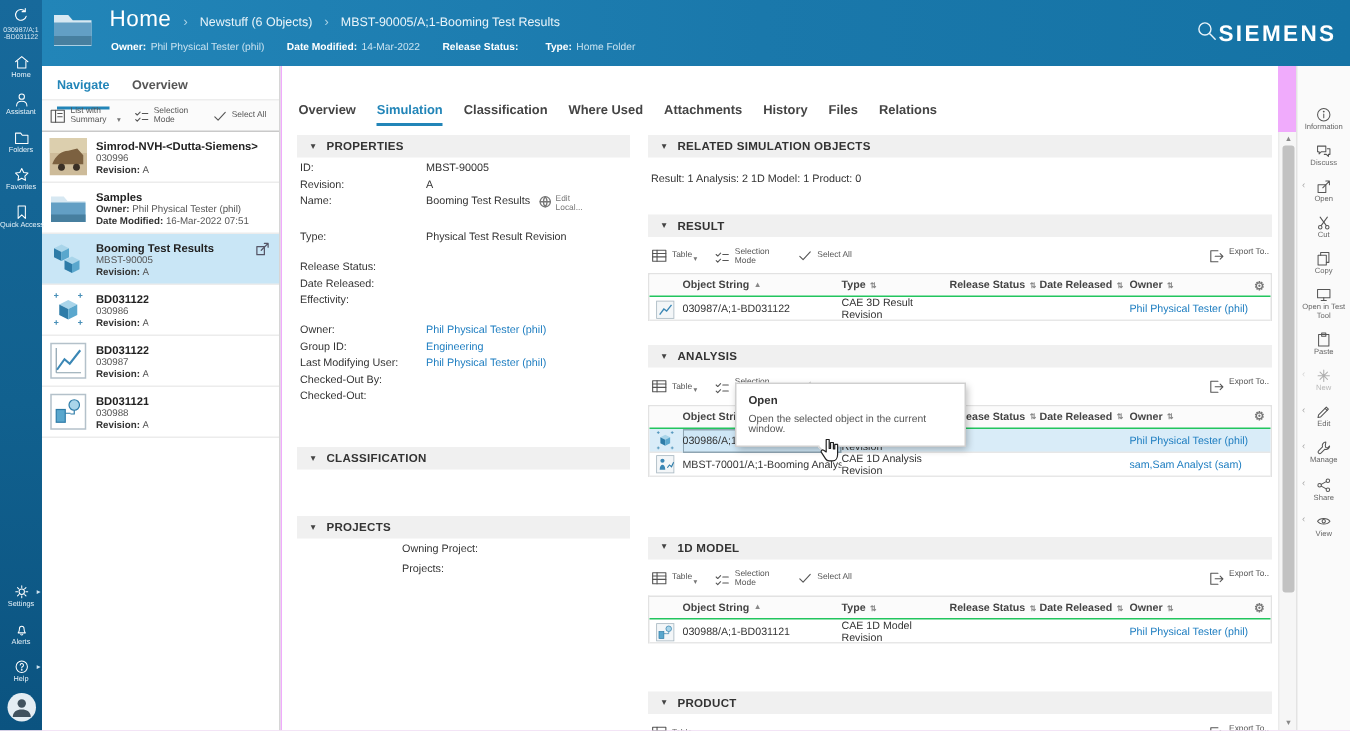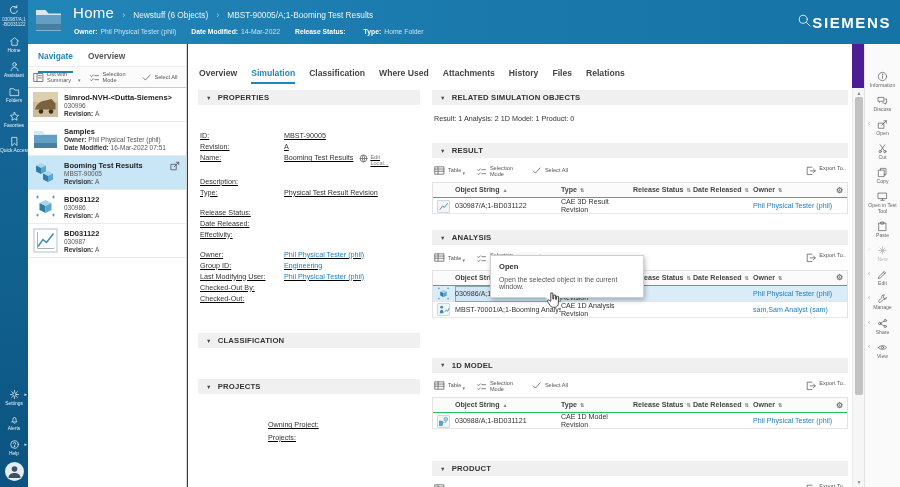--- a/index.html
+++ b/index.html
@@ -1,17 +1,17 @@
 <!DOCTYPE html>
 <html><head>
 <meta charset="utf-8">
 <style>
   * { margin:0; padding:0; box-sizing:border-box; }
   body { font-family:"Liberation Sans", sans-serif; background:#e8e8e8; }
-  .app { position:relative; width:900px; height:487px; background:#4c1d95; overflow:hidden; }
+  .app { position:relative; width:900px; height:487px; background:#f0abfc; overflow:hidden; }
 
   svg.st { fill:none; stroke:currentColor; stroke-width:1; stroke-linecap:round; stroke-linejoin:round; }
 
   
   .left-rail { position:absolute; left:0; top:0; width:28px; height:487px; z-index:20;
     background:linear-gradient(180deg,#17699b 0%,#11618f 55%,#0b5380 100%);
     color:#fff; display:flex; flex-direction:column; align-items:center; }
   .lr-back { margin-top:4px; text-align:center; cursor:pointer; }
   .lr-back svg { width:12px; height:12px; display:block; margin:0 auto; }
   .lr-back .cap { font-size:4.6px; line-height:5.4px; color:#d9eaf5; word-break:break-all; padding:0 2px; margin-top:1px; }
@@ -62,21 +62,21 @@
   .main-tab { cursor:pointer; padding-bottom:4px; white-space:nowrap; }
   .main-tab.active { color:#2285b8; border-bottom:2px solid #2285b8; }
   .cols { display:flex; margin-top:6px; padding:0 4px 0 10px; gap:12px; }
   .colL { width:222px; flex:none; }
   .colR { flex:1; min-width:0; }
 
   .sechdr { background:#f0f0f0; display:flex; align-items:center; gap:6px; height:15px; padding:0 8px;
      font-size:7.7px; font-weight:bold; color:#333; letter-spacing:.2px; cursor:pointer; }
   .tri { font-size:5.5px; color:#444; }
 
-  .pgrid { padding:27px 0 0 2px;text-decoration:underline; }
+  .pgrid { padding:3px 0 0 2px; }
   .prow { display:flex; margin-bottom:2.5px; line-height:8.5px; }
   .plabel { width:84px; flex:none; font-size:7.2px; color:#333; }
   .pval { font-size:7.2px; color:#333; white-space:nowrap; display:flex; align-items:flex-start; gap:4px; }
   .pval.link, .link { color:#1d7dc0; cursor:pointer; }
   .pgap { height:9px; }
   .editloc { display:flex; gap:2px; color:#777; margin-left:2px; cursor:pointer; }
   .editloc svg { width:9px; height:9px; }
   .editloc .el-txt { font-size:5.6px; line-height:6px; color:#777; }
 
   .sec-class { margin-top:30px; }
@@ -336,20 +336,33 @@
           <line x1="4.5" y1="20.5" x2="21" y2="20.5" stroke="#8aa0ad" stroke-width=".8"></line>
             <line x1="4.5" y1="4" x2="4.5" y2="20.5" stroke="#8aa0ad" stroke-width=".8"></line>
           <path d="M5 18.5 L10 11.5 L13.5 14.5 L20.5 5.5" stroke="#3b87b5" stroke-width="1.4" fill="none"></path>
         </svg>
         <div class="ntext">
           <div class="ntitle">BD031122</div>
           <div class="nline">030987</div>
           <div class="nline"><b>Revision:</b>&nbsp;<span>A</span></div>
         </div>
       </div>
+      <div class="nitem">
+        <svg class="nthumb" viewBox="0 0 25 25">
+          <rect x="1" y="1" width="23" height="23" fill="#fff" stroke="#b4c1ca"></rect>
+          <circle cx="16.5" cy="8" r="3.5" fill="#a9d5ea" stroke="#2e7ca8" stroke-width=".8"></circle>
+          <rect x="4.5" y="11" width="6" height="8.5" fill="#5aa7cd" stroke="#2e7ca8" stroke-width=".8"></rect>
+          <path d="M10.5 13.5 H14 M16.5 11.5 V14 H14" stroke="#2e7ca8" stroke-width=".8" fill="none"></path>
+        </svg>
+        <div class="ntext">
+          <div class="ntitle">BD031121</div>
+          <div class="nline">030988</div>
+          <div class="nline"><b>Revision:</b>&nbsp;<span>A</span></div>
+        </div>
+      </div>
     </div>
   </div>
 
   <div class="main">
     <div class="main-tabs">
       <span class="main-tab">Overview</span>
       <span class="main-tab active">Simulation</span>
       <span class="main-tab">Classification</span>
       <span class="main-tab">Where Used</span>
       <span class="main-tab">Attachments</span>
@@ -383,24 +396,20 @@
                   <svg class="st" viewBox="0 0 10 10" stroke-width=".7">
                       <circle cx="5" cy="5" r="3.8"></circle>
                       <path d="M1.2 5 h7.6 M5 1.2 c1.8 2.2 1.8 5.4 0 7.6 M5 1.2 c-1.8 2.2 -1.8 5.4 0 7.6"></path>
                     </svg>
                   <span class="el-txt"><span>Edit</span><br><span>Local...</span></span>
                 </span>
               </span>
               </div>
             <div class="pgap"></div>
             <div class="prow">
-                <span class="plabel">Description:</span>
-                <span class="pval"></span>
-              </div>
-            <div class="prow">
                 <span class="plabel">Type:</span>
                 <span class="pval">Physical Test Result Revision</span>
               </div>
             <div class="pgap"></div>
             <div class="prow">
                 <span class="plabel">Release Status:</span>
                 <span class="pval"></span>
               </div>
             <div class="prow">
                 <span class="plabel">Date Released:</span>

